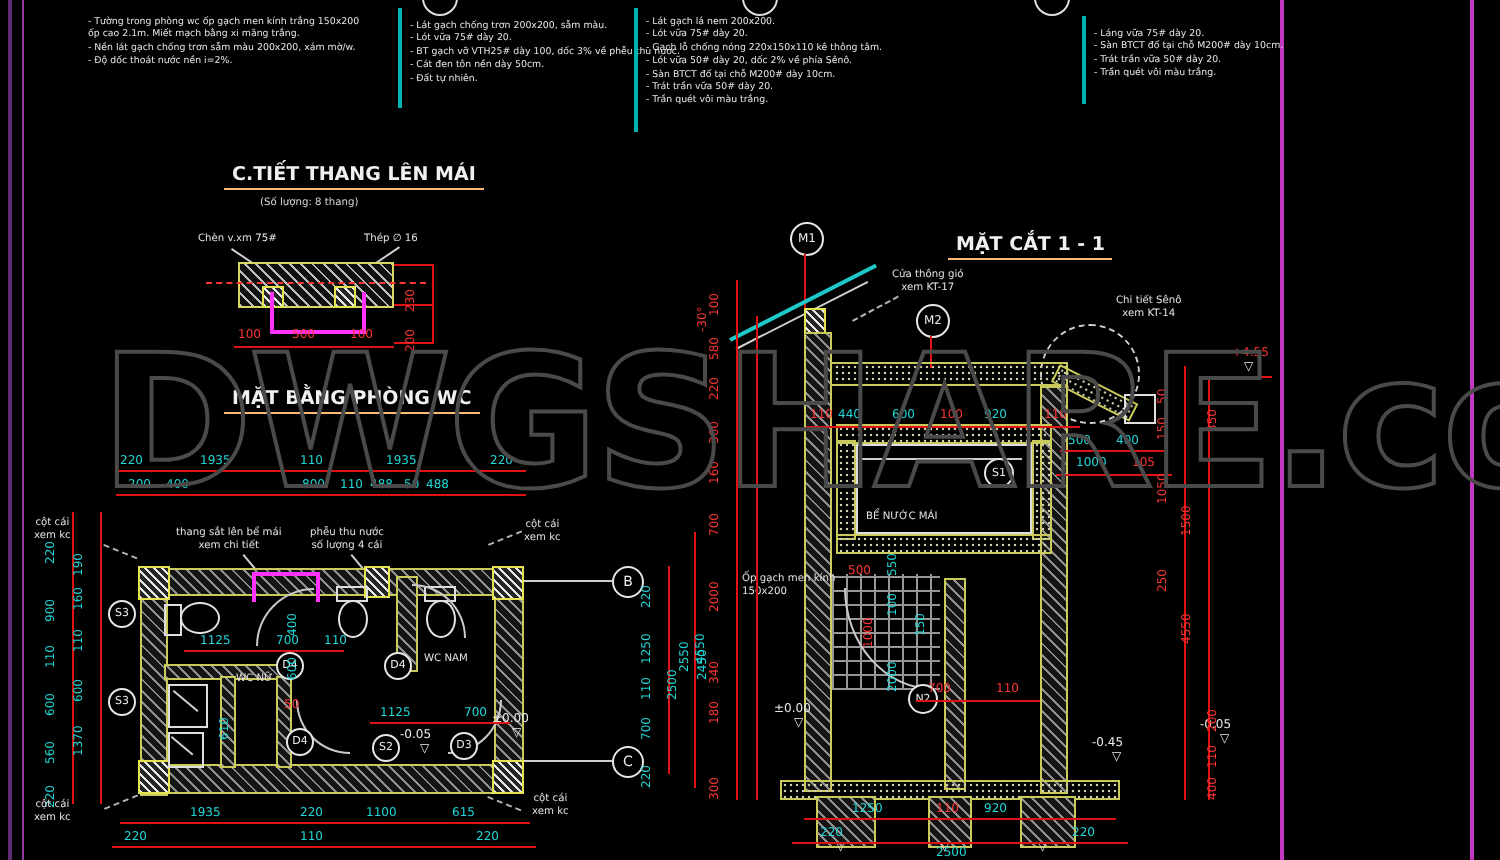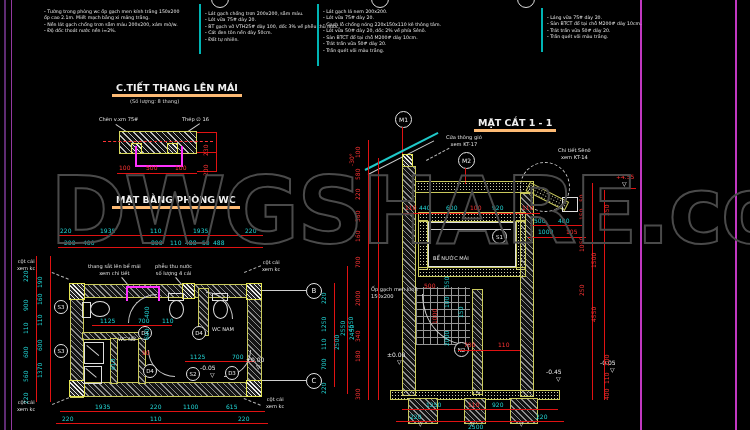--- a/index.html
+++ b/index.html
@@ -19,21 +19,21 @@
   .rdash{position:absolute;border-top:1px dashed #ff3434;height:0;}
   .mgl{position:absolute;background:#c238c2;}
   .tbar{position:absolute;width:2px;background:#00b4b4;}
   
   .note{position:absolute;color:#e6e6e6;font-size:6px;line-height:1.4;white-space:nowrap;
         transform:scale(.78);transform-origin:0 0;}
   .lbl{position:absolute;color:#e2e2e2;font-size:6px;line-height:1.25;white-space:nowrap;
        transform:scale(.85);transform-origin:0 0;}
   .ctr{text-align:center;}
   .ttl{position:absolute;color:#f0f0f0;font-size:9.5px;font-weight:bold;white-space:nowrap;
-       border-bottom:3px solid #fdba74;padding:0 4px 1px;}
+       border-bottom:1px solid #fdba74;padding:0 4px 1px;}
   .sub{position:absolute;color:#d8d8d8;font-size:6px;transform:scale(.85);transform-origin:0 0;white-space:nowrap;}
   
   .bub{position:absolute;border:1px solid #e6e6e6;border-radius:50%;color:#ececec;
        display:flex;align-items:center;justify-content:center;background:#000;}
   .wall{position:absolute;border:1px solid #c9c95c;
         background:repeating-linear-gradient(45deg,#8f8f8f 0 1px,#141414 1px 4px);}
   .colm{position:absolute;border:1px solid #e4e452;
         background:repeating-linear-gradient(45deg,#e8e8e8 0 1px,#262626 1px 3px);}
   .stip{position:absolute;border:1px solid #c9c95c;
         background-image:radial-gradient(#cfcfae .7px,transparent .8px);background-size:3px 3px;}

